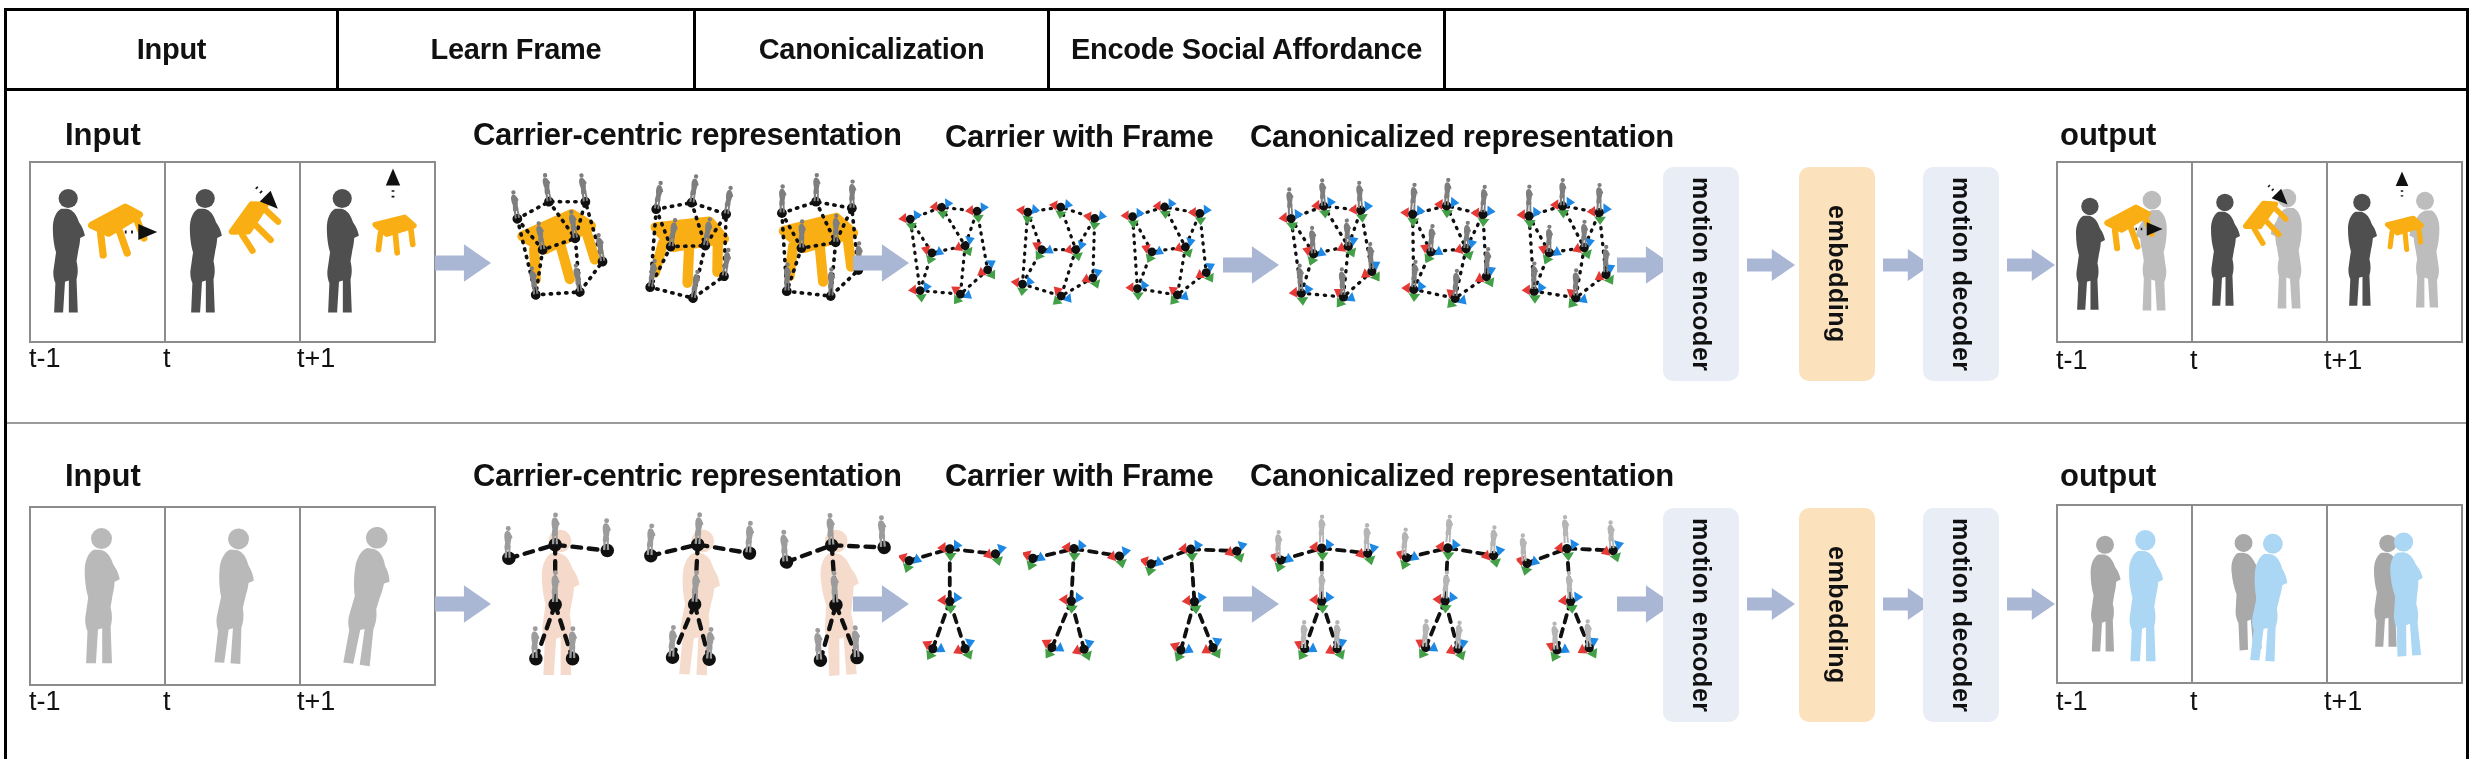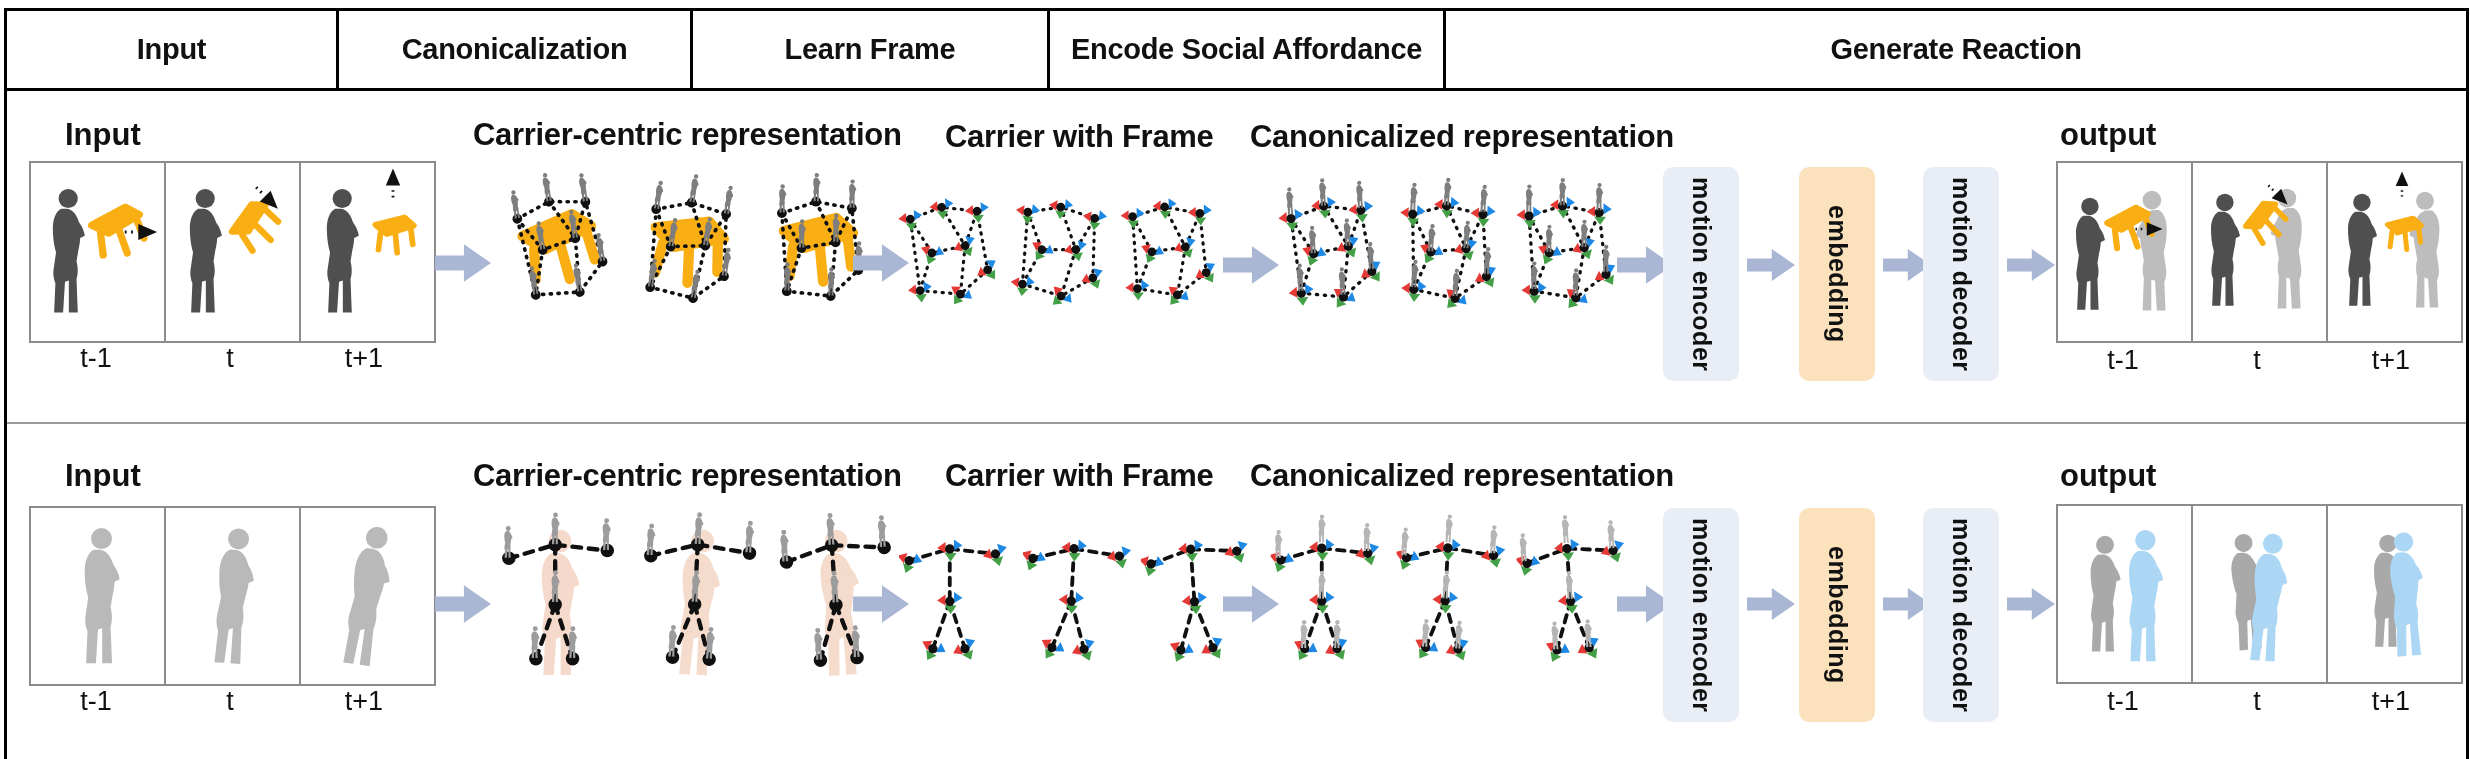--- a/index.html
+++ b/index.html
@@ -15,21 +15,21 @@
   #row-top{top:0}
   #row-bottom{top:333px}
   .row-divider{position:absolute;top:331px;left:0;width:100%;height:2px;background:#9b9b9b;}
   
   .sec-label{position:absolute;font-size:31px;font-weight:bold;}
   .sec-title{position:absolute;font-size:31px;font-weight:bold;letter-spacing:-0.3px;}
   .frames{position:absolute;display:flex;}
   .frame{width:133px;height:178px;border:2px solid #8c8c8c;margin-left:-2px;background:#fff;position:relative;overflow:hidden;box-sizing:content-box;}
   .frame:first-child{margin-left:0;}
   .flabels{position:absolute;display:flex;width:403px;}
-  .flabels span{width:134px;text-align:center;font-size:27px;}
+  .flabels span{width:134px;text-align:left;font-size:27px;}
   .arrow{position:absolute;width:56px;height:44px;}
   .pbox{position:absolute;width:76px;height:214px;border-radius:10px;display:flex;align-items:center;justify-content:center;}
   .pbox span{writing-mode:vertical-rl;font-weight:bold;font-size:25px;letter-spacing:0.5px;}
   .box-enc{background:#e9edf6;}
   .box-emb{background:#fbe2bc;}
   .artrow{position:absolute;display:flex;align-items:flex-start;}
   .art{display:block;}
   .r-m10{transform:rotate(-10deg)}
   .r-p8{transform:rotate(8deg)}
   .r-p3{transform:rotate(3deg)}
@@ -186,24 +186,23 @@
         <use href="#sym-person" x="71" y="124" width="17" height="34" fill="#b5b5b5"></use>
       </g>
     </symbol>
   </defs>
 </svg>
 
 <div class="figure">
 
   <div class="header">
     <div class="hcell hc0">Input</div>
+    <div class="hcell hc2">Learn Frame</div>
     <div class="hcell hc3">Canonicalization</div>
-    <div class="hcell hc2">Learn Frame</div>
     <div class="hcell hc4">Encode Social Affordance</div>
-    <div class="hcell hc5">Generate Reaction</div>
   </div>
 
   <div class="content">
 
     <div class="prow" id="row-top">
       <div class="sec-label" style="left:58px;top:26px">Input</div>
 
       <div class="frames" style="left:22px;top:70px">
         <div class="frame">
           <svg class="art" width="133" height="178" viewBox="0 0 133 178">

